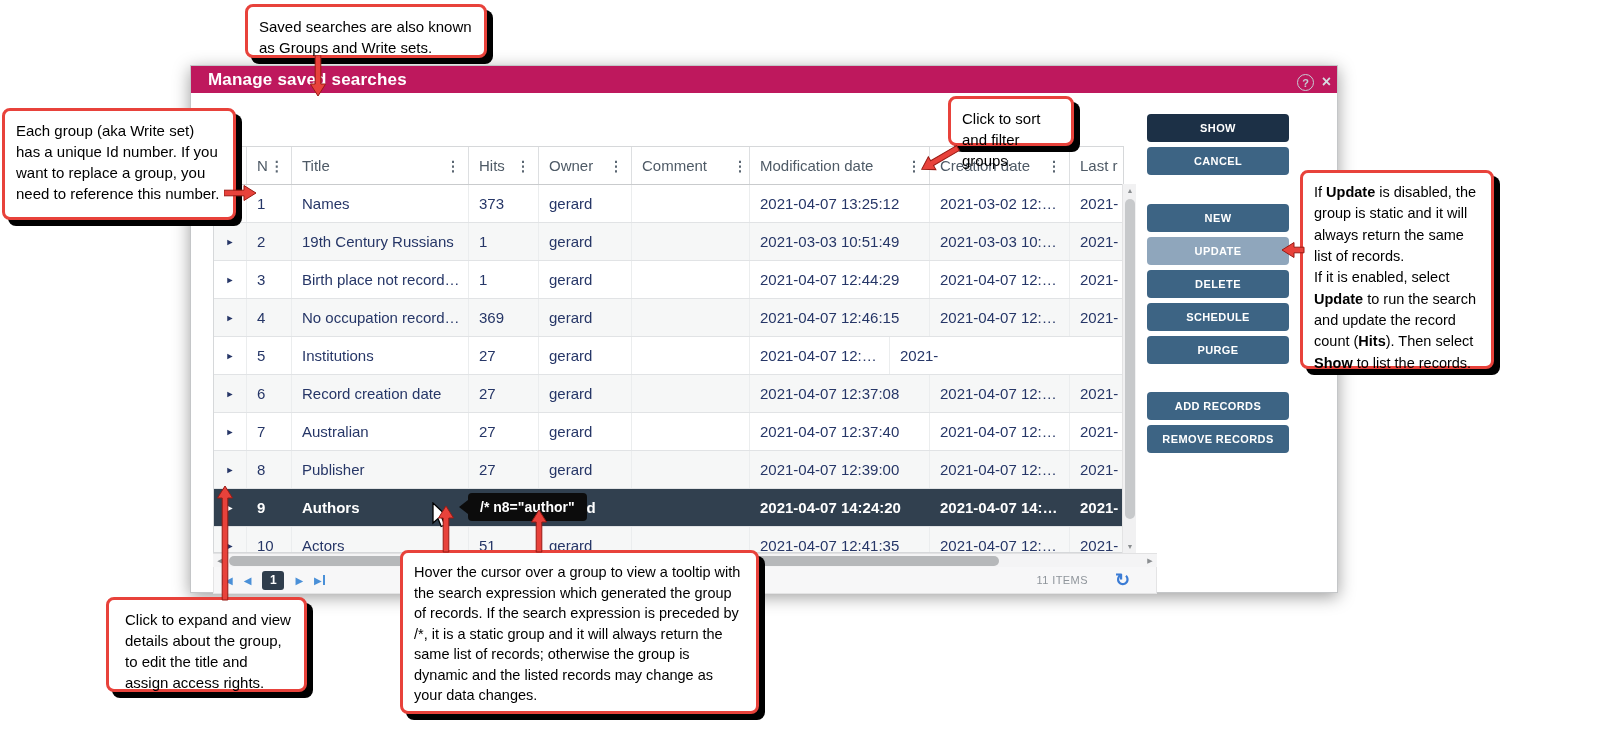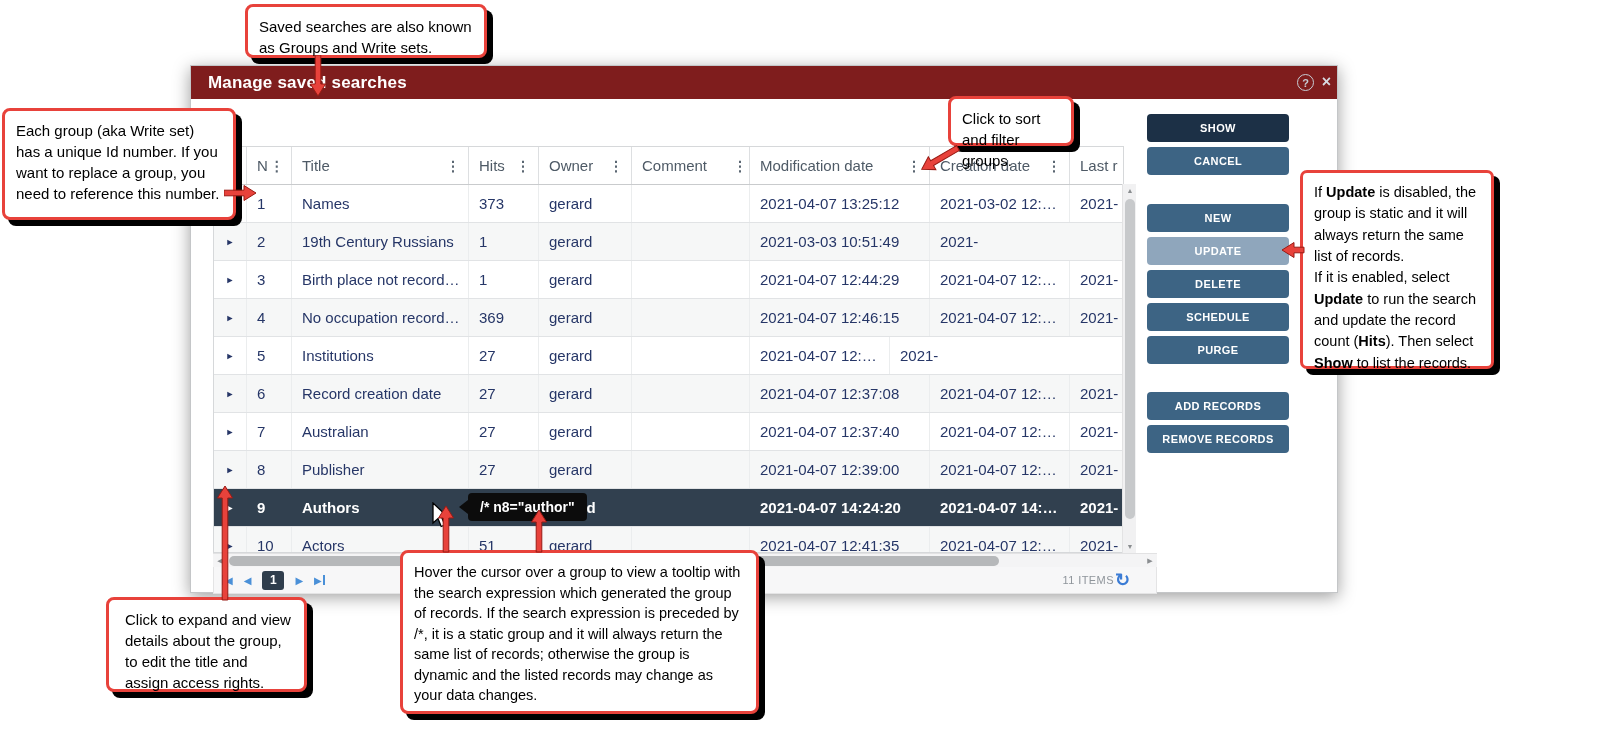--- a/index.html
+++ b/index.html
@@ -3,21 +3,21 @@
 <meta charset="utf-8">
 <style>
   * { margin:0; padding:0; box-sizing:border-box; }
   html,body { background:#fff; }
   body { font-family:"Liberation Sans", sans-serif; }
   .canvas { position:relative; width:1620px; height:732px; background:#fff; overflow:hidden; }
 
   
   .dialog { position:absolute; left:190px; top:65px; width:1148px; height:528px;
             background:#fff; border:1px solid #c4c6c8; box-shadow:0 4px 16px rgba(0,0,0,.38); z-index:1; }
-  .titlebar { position:absolute; left:0; top:0; right:0; height:33px; background:#7f1d1d;
+  .titlebar { position:absolute; left:0; top:0; right:0; height:27px; background:#be185d;
               display:flex; align-items:center; }
   .titlebar .title { color:#fff; font-size:17px; font-weight:600; padding-left:17px; letter-spacing:.2px; }
   .tb-help { position:absolute; right:23px; top:8px; width:17px; height:17px; border:1.5px solid #c7ccd4;
              border-radius:50%; color:#c7ccd4; font-size:11px; font-weight:700; display:flex;
              align-items:center; justify-content:center; cursor:pointer; }
   .tb-close { position:absolute; right:6px; top:7px; color:#d7dbe1; font-size:16px; font-weight:700; cursor:pointer; }
 
   
   .table-wrap { position:absolute; left:22px; top:80px; width:911px; height:407px;
                 border:1px solid #d6d8da; overflow:hidden; background:#fff; }
@@ -56,21 +56,21 @@
   .hscroll .thumb { position:absolute; left:16px; top:2px; width:770px; height:10px; background:#b6b8ba; border-radius:5px; cursor:pointer; }
 
   
   .footerbar { position:absolute; left:22px; top:501px; width:944px; height:27px; background:#f7f7f8;
                border:1px solid #e4e4e5; border-top:none; display:flex; align-items:center; justify-content:space-between; }
   .pager { display:flex; align-items:center; gap:11px; padding-left:8px; }
   .pg-ico { color:#4a90d8; font-size:10px; cursor:pointer; display:flex; align-items:center; gap:1px; }
   .pg-bar { width:2px; height:10px; background:#4a90d8; display:inline-block; }
   .pg-page { width:22px; height:19px; background:#2f3d4c; border-radius:3px; color:#fff; font-size:12px;
              font-weight:700; display:flex; align-items:center; justify-content:center; cursor:default; }
-  .foot-right { display:flex; align-items:center; padding-right:26px; gap:1px; }
+  .foot-right { display:flex; align-items:center; padding-right:26px; gap:27px; }
   .items-label { color:#8f959b; font-size:11px; letter-spacing:.4px; }
   .refresh { color:#3b7cd5; font-size:18px; font-weight:700; cursor:pointer; line-height:1; }
 
   
   .btncol { position:absolute; left:956px; top:0; width:142px; }
   .abtn { position:absolute; left:0; width:142px; height:28px; border:none; border-radius:4px;
           color:#fff; font-family:"Liberation Sans",sans-serif; font-size:11px; font-weight:700;
           letter-spacing:.4px; cursor:pointer; }
   .abtn.primary { background:#1c3046; }
   .abtn.steel { background:#3d6484; }
@@ -81,21 +81,21 @@
   .tooltip .tail { width:0; height:0; border-top:7px solid transparent; border-bottom:7px solid transparent;
                    border-right:9px solid #0c0c0c; }
   .tooltip .bubble { background:#0c0c0c; color:#fff; font-size:14px; font-weight:700; border-radius:4px;
                      height:28px; display:flex; align-items:center; padding:0 12px; white-space:nowrap; }
   .cursor { position:absolute; left:431px; top:502px; z-index:6; }
 
   
   .callout { position:absolute; background:#fff; border:3px solid #e8423b; border-radius:8px;
              box-shadow:6px 6px 0 #000; color:#000; font-size:15px; line-height:1.4;
              padding:9px 11px; z-index:10; }
-  .callout.pre { white-space:pre-line;border-radius:7px; }
+  .callout.pre { white-space:pre-line; }
   .co-top    { left:245px; top:4px;   width:242px; height:54px; }
   .co-left   { left:2px;   top:108px; width:234px; height:112px; }
   .co-sort   { left:948px; top:96px;  width:126px; height:50px; }
   .co-update { left:1300px; top:170px; width:194px; height:199px; font-size:14.5px; line-height:1.47; }
   .co-expand { left:106px; top:597px; width:201px; height:95px;padding-left:16px; }
   .co-hover  { left:400px; top:550px; width:359px; height:164px; font-size:14.5px; line-height:1.42; }
   .arrow-svg { position:absolute; z-index:11; }
 </style>
 </head>
 <body>
@@ -157,20 +157,21 @@
     <div class="cell c-last">2021-</div>
   </div>
           <div class="trow">
     <div class="cell c-exp">►</div>
     <div class="cell c-n">2</div>
     <div class="cell c-title">19th Century Russians</div>
     <div class="cell c-hits">1</div>
     <div class="cell c-owner">gerard</div>
     <div class="cell c-comm"></div>
     <div class="cell c-mod">2021-03-03 10:51:49</div>
+    <div class="cell c-cre">2021-03-03 10:…</div>
     <div class="cell c-last">2021-</div>
   </div>
           <div class="trow">
     <div class="cell c-exp">►</div>
     <div class="cell c-n">3</div>
     <div class="cell c-title">Birth place not record…</div>
     <div class="cell c-hits">1</div>
     <div class="cell c-owner">gerard</div>
     <div class="cell c-comm"></div>
     <div class="cell c-mod">2021-04-07 12:44:29</div>

